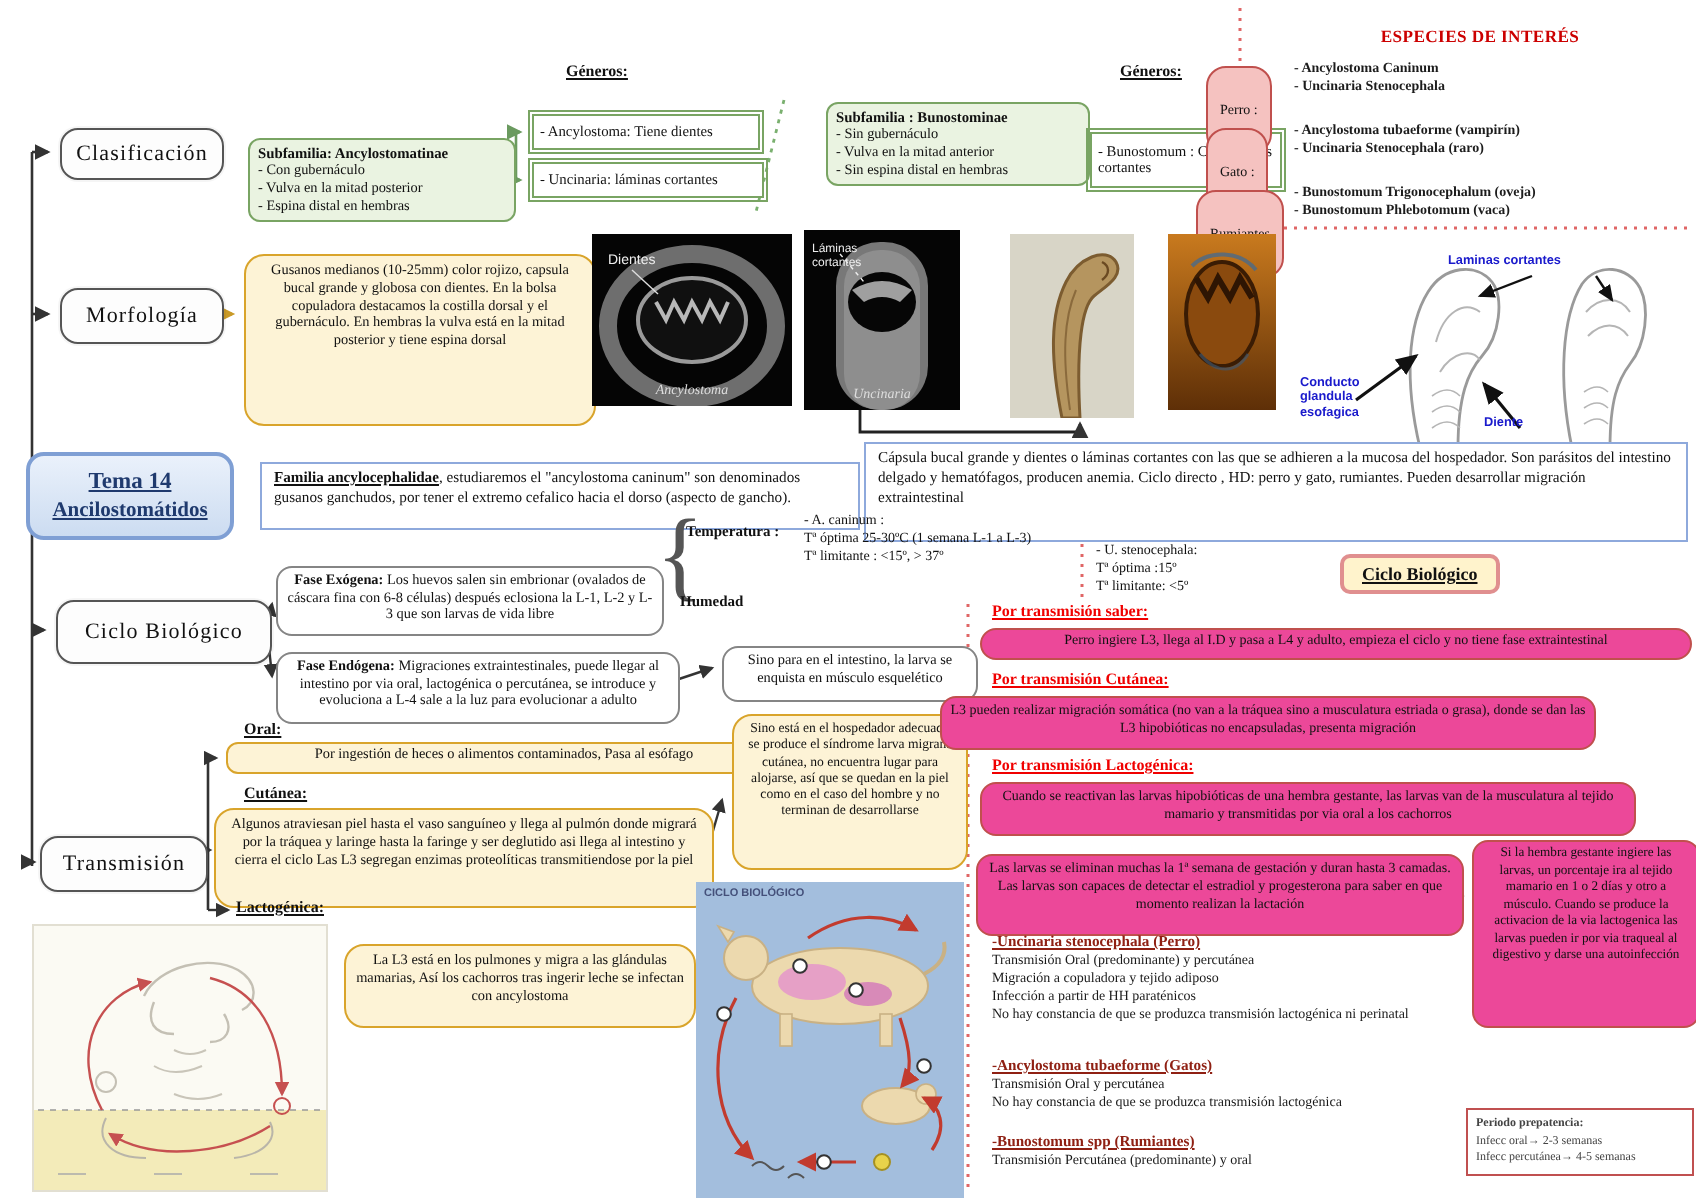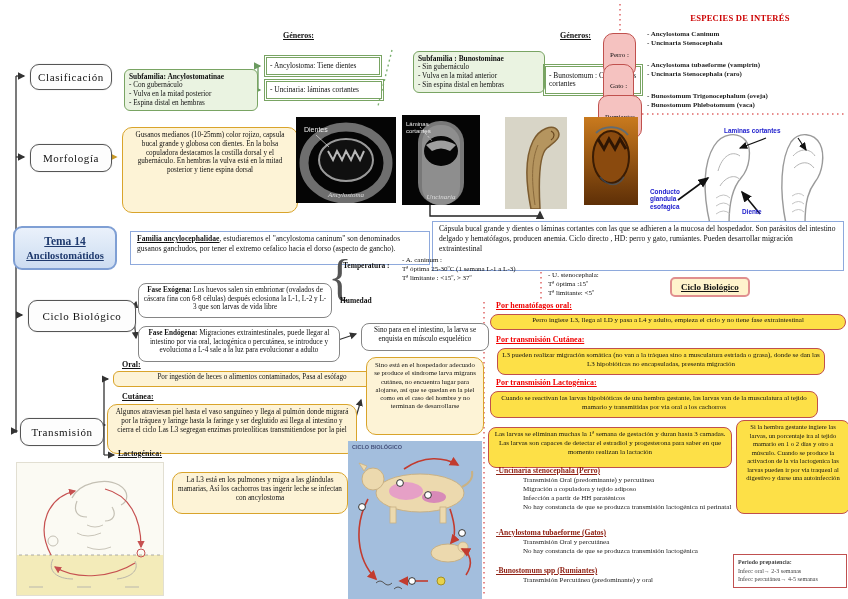--- a/index.html
+++ b/index.html
@@ -17,27 +17,27 @@
   .greenbox{background:#eaf3e1;border:1.4px solid #79a463;border-radius:6px;font-size:7.2px;
             padding:2px 4px;line-height:1.25;}
   .greenbox .t{font-weight:bold;font-size:7.4px;}
   .genbox{background:#fff;border:1px solid #79a463;outline:1px solid #79a463;outline-offset:1.5px;
           font-size:7.4px;display:flex;align-items:center;padding:0 3px;line-height:1.1;}
   .yellowbox{background:#fdf3d6;border:1.4px solid #d9a42b;border-radius:10px;font-size:7.2px;
              text-align:center;padding:3px 5px;line-height:1.22;}
   .graybox{background:#fff;border:1.2px solid #858585;border-radius:8px;font-size:7.2px;
            padding:2px 4px;text-align:center;line-height:1.2;}
   .bluebox{background:#fff;border:1.5px solid #8ea9dc;font-size:7.6px;padding:2px 6px;line-height:1.3;}
-  .pinkbox{background:#fde047;border:1.3px solid #c0504d;border-radius:8px;font-size:7px;
+  .pinkbox{background:#ec4899;border:1.3px solid #c0504d;border-radius:8px;font-size:7px;
            text-align:center;padding:2px 4px;line-height:1.3;}
   .redhead{color:#f00000;font-weight:bold;text-decoration:underline;font-size:8px;}
   .pill{background:#f5c2c0;border:1.2px solid #c0504d;border-radius:10px;font-size:7px;
         padding:17px 6px;display:inline-block;}
   .sphead{color:#8f2013;font-weight:bold;text-decoration:underline;font-size:7.6px;line-height:10px;}
-  .spline{font-size:7px;color:#1a1a1a;line-height:9px;margin-left:27px;}
+  .spline{font-size:7px;color:#1a1a1a;line-height:9px;}
   .lbl{font-weight:bold;text-decoration:underline;font-size:8px;}
   .b{font-weight:bold;}
   .u{text-decoration:underline;font-weight:bold;}
   .tinyblue{color:#1a1acc;font-weight:bold;font-size:6.4px;font-family:"Liberation Sans",sans-serif;line-height:1.15;}
   .esp-title{color:#cc0000;font-weight:bold;font-size:8.6px;letter-spacing:.2px;}
   .esp-line{font-size:7px;line-height:9px;color:#1c1c1c;font-weight:bold;}
   .ciclo-lbl{background:#fff3cc;border:2px solid #e08f8f;border-radius:5px;font-weight:bold;
              text-decoration:underline;font-size:9px;padding:3px 9px;}
   .periodo{background:#fff;border:1.2px solid #c05050;font-size:6px;line-height:8.5px;color:#444;
            padding:3px 4px;}
@@ -260,24 +260,24 @@
   <div class="abs z graybox" style="left:361px;top:323px;width:118px;height:22px;"><span>Sino para en el intestino, la larva se enquista en músculo esquelético</span></div>
 
   <div class="abs z lbl" style="left:122px;top:360px;">Oral:</div>
   <div class="abs z yellowbox" style="left:113px;top:371px;width:238px;height:12px;border-radius:6px;padding:1px 19px;"><span>Por ingestión de heces o alimentos contaminados, Pasa al esófago</span></div>
   <div class="abs z lbl" style="left:122px;top:392px;">Cutánea:</div>
   <div class="abs z yellowbox" style="left:107px;top:404px;width:238px;height:42px;"><span>Algunos atraviesan piel hasta el vaso sanguíneo y llega al pulmón donde migrará por la tráquea y laringe hasta la faringe y ser deglutido asi llega al intestino y cierra el ciclo Las L3 segregan enzimas proteolíticas transmitiendose por la piel</span></div>
   <div class="abs z lbl" style="left:118px;top:449px;">Lactogénica:</div>
   <div class="abs z yellowbox" style="left:172px;top:472px;width:164px;height:34px;"><span>La L3 está en los pulmones y migra a las glándulas mamarias, Así los cachorros tras ingerir leche se infectan con ancylostoma</span></div>
   <div class="abs z yellowbox" style="left:366px;top:357px;width:106px;height:70px;font-size:6.8px;"><span>Sino está en el hospedador adecuado se produce el síndrome larva migrans cutánea, no encuentra lugar para alojarse, así que se quedan en la piel como en el caso del hombre y no terminan de desarrollarse</span></div>
 
-  <div class="abs z redhead" style="left:496px;top:301px;">Por hematófagos oral:</div>
+  <div class="abs z redhead" style="left:496px;top:301px;">Por transmisión saber:</div>
   <div class="abs z pinkbox" style="left:490px;top:314px;width:348px;height:12px;padding:1px 3px;"><span>Perro ingiere L3, llega al I.D y pasa a L4 y adulto, empieza el ciclo y no tiene fase extraintestinal</span></div>
   <div class="abs z redhead" style="left:496px;top:335px;">Por transmisión Cutánea:</div>
-  <div class="abs z pinkbox" style="left:497px;top:348px;width:318px;height:21px;"><span>L3 pueden realizar migración somática (no van a la tráquea sino a musculatura estriada o grasa), donde se dan las L3 hipobióticas no encapsuladas, presenta migración</span></div>
+  <div class="abs z pinkbox" style="left:470px;top:348px;width:318px;height:21px;"><span>L3 pueden realizar migración somática (no van a la tráquea sino a musculatura estriada o grasa), donde se dan las L3 hipobióticas no encapsuladas, presenta migración</span></div>
   <div class="abs z redhead" style="left:496px;top:378px;">Por transmisión Lactogénica:</div>
   <div class="abs z pinkbox" style="left:490px;top:391px;width:318px;height:21px;text-align:center;"><span>Cuando se reactivan las larvas hipobióticas de una hembra gestante, las larvas van de la musculatura al tejido mamario y transmitidas por via oral a los cachorros</span></div>
   <div class="abs z pinkbox" style="left:488px;top:427px;width:234px;height:35px;"><span>Las larvas se eliminan muchas la 1ª semana de gestación y duran hasta 3 camadas. Las larvas son capaces de detectar el estradiol y progesterona para saber en que momento realizan la lactación</span></div>
   <div class="abs z pinkbox" style="left:736px;top:420px;width:104px;height:88px;font-size:6.6px;"><span>Si la hembra gestante ingiere las larvas, un porcentaje ira al tejido mamario en 1 o 2 días y otro a músculo. Cuando se produce la activacion de la via lactogenica las larvas pueden ir por via traqueal al digestivo y darse una autoinfección</span></div>
 
   <div class="abs z" style="left:496px;top:466px;width:240px;">
     <div class="sphead">-Uncinaria stenocephala (Perro)</div>
     <div class="spline">Transmisión Oral (predominante) y percutánea</div>
     <div class="spline">Migración a copuladora y tejido adiposo</div>
     <div class="spline">Infección a partir de HH paraténicos</div>

